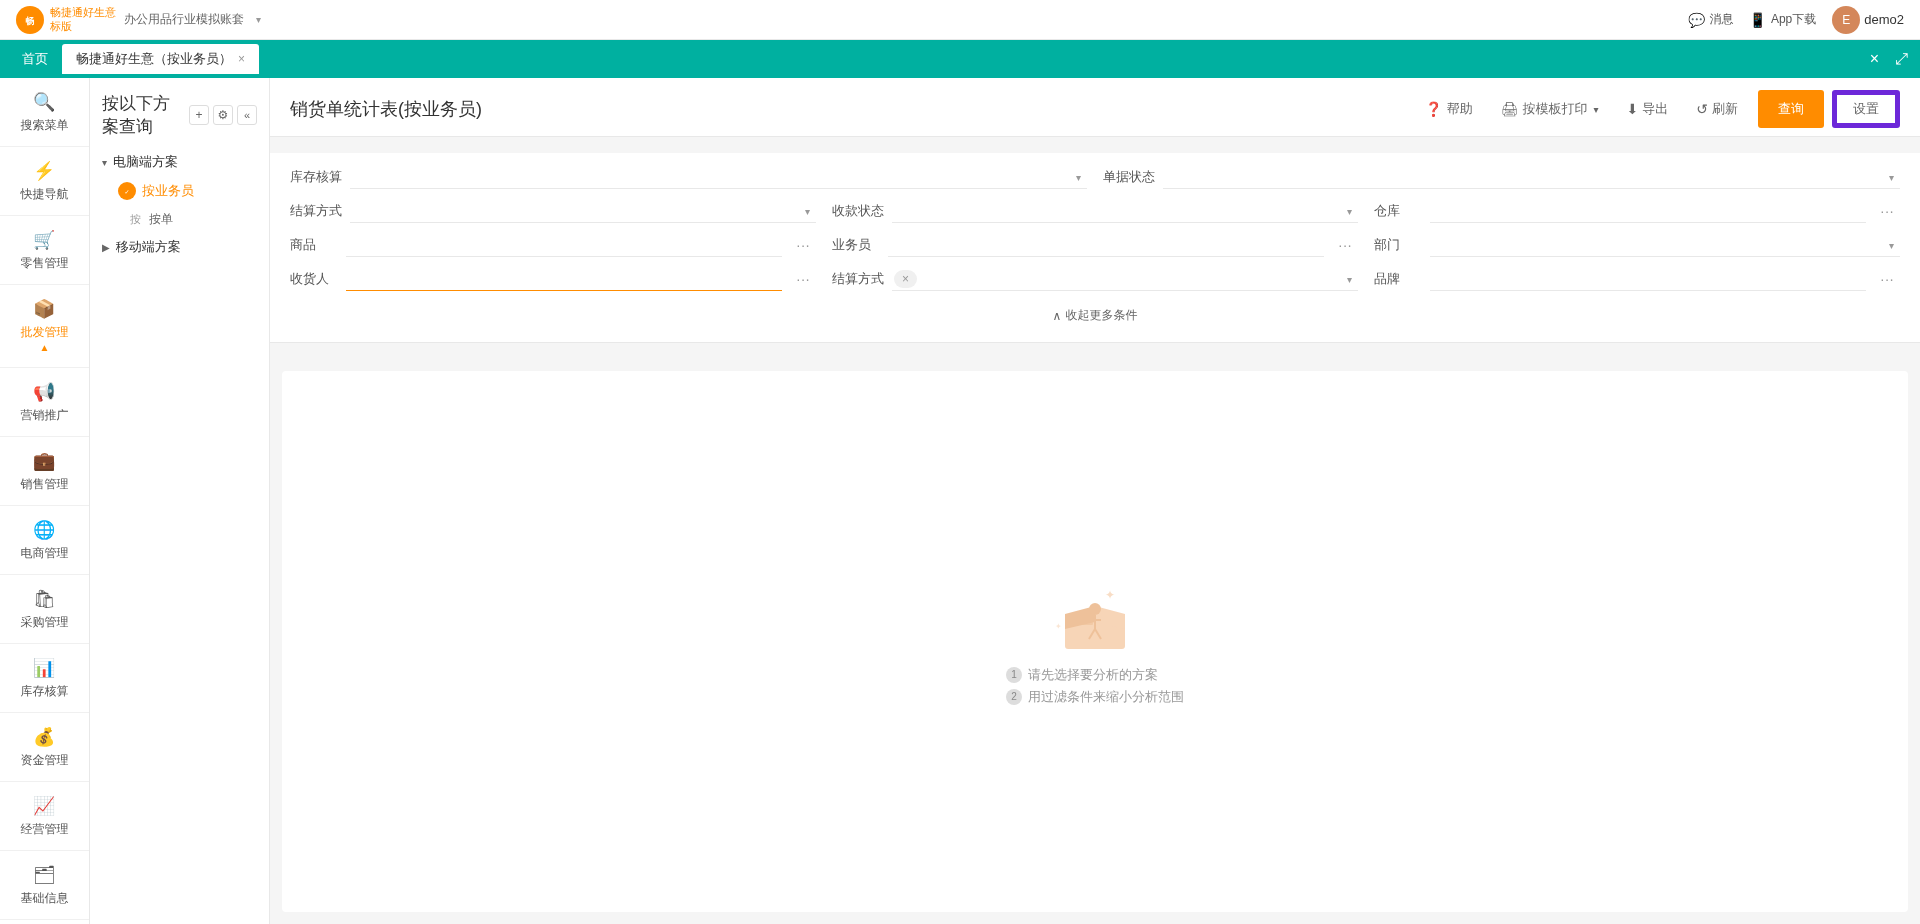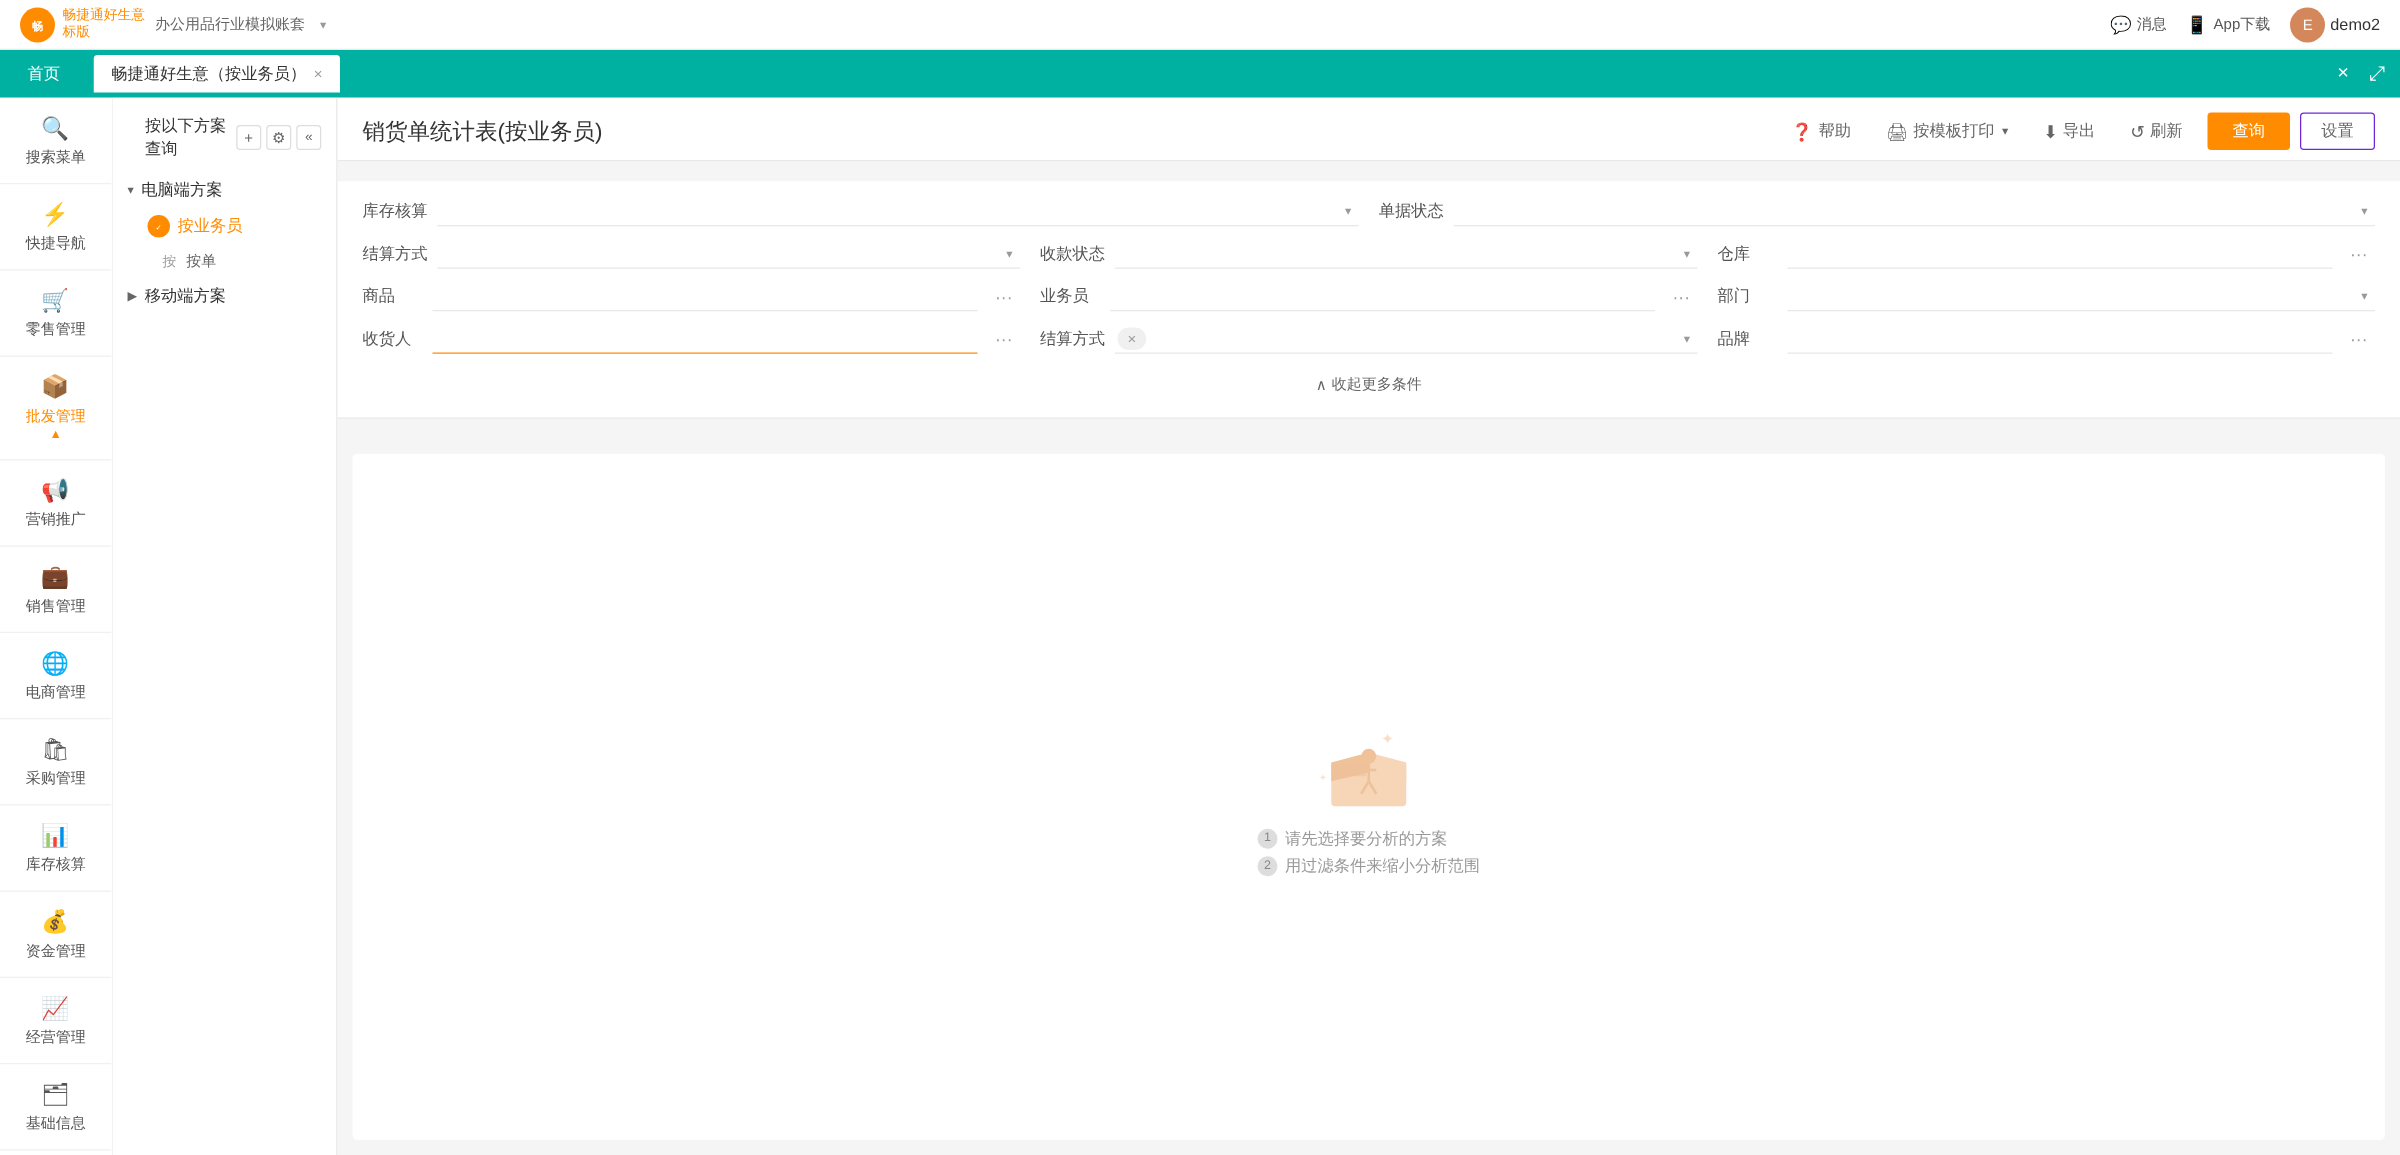--- a/index.html
+++ b/index.html
@@ -83,21 +83,21 @@
     }
     .user-name { font-size: 13px; color: #333; }
 
     
     .tab-bar {
       height: 38px;
       background: #00b0a0;
       display: flex;
       align-items: center;
       padding: 0 8px;
-      gap: 13px;
+      gap: 0;
       flex-shrink: 0;
     }
     .tab-home {
       padding: 6px 14px;
       background: transparent;
       color: #fff;
       border: none;
       cursor: pointer;
       font-size: 13px;
       border-radius: 3px 3px 0 0;
@@ -184,21 +184,21 @@
       overflow-y: auto;
     }
     .left-panel-header {
       display: flex;
       align-items: center;
       padding: 6px 12px;
       gap: 6px;
       font-size: 13px;
       color: #333;
     }
-    .panel-header-label { flex: 1; font-size: 13px; margin-left: 14px; }
+    .panel-header-label { flex: 1; font-size: 17px; }
     .panel-actions {
       display: flex;
       gap: 4px;
     }
     .panel-action-btn {
       width: 20px;
       height: 20px;
       border: 1px solid #ddd;
       border-radius: 3px;
       display: flex;
@@ -306,21 +306,21 @@
       color: #fff;
       border: none;
       padding: 6px 20px;
       border-radius: 3px;
       cursor: pointer;
       font-size: 13px;
     }
     .btn-secondary {
       background: #fff;
       color: #666;
-      border: 1px solid #6d28d9;
+      border: 5px solid #6d28d9;
       padding: 5px 16px;
       border-radius: 3px;
       cursor: pointer;
       font-size: 13px;
     }
 
     
     .filter-area {
       background: #fff;
       padding: 12px 20px;

